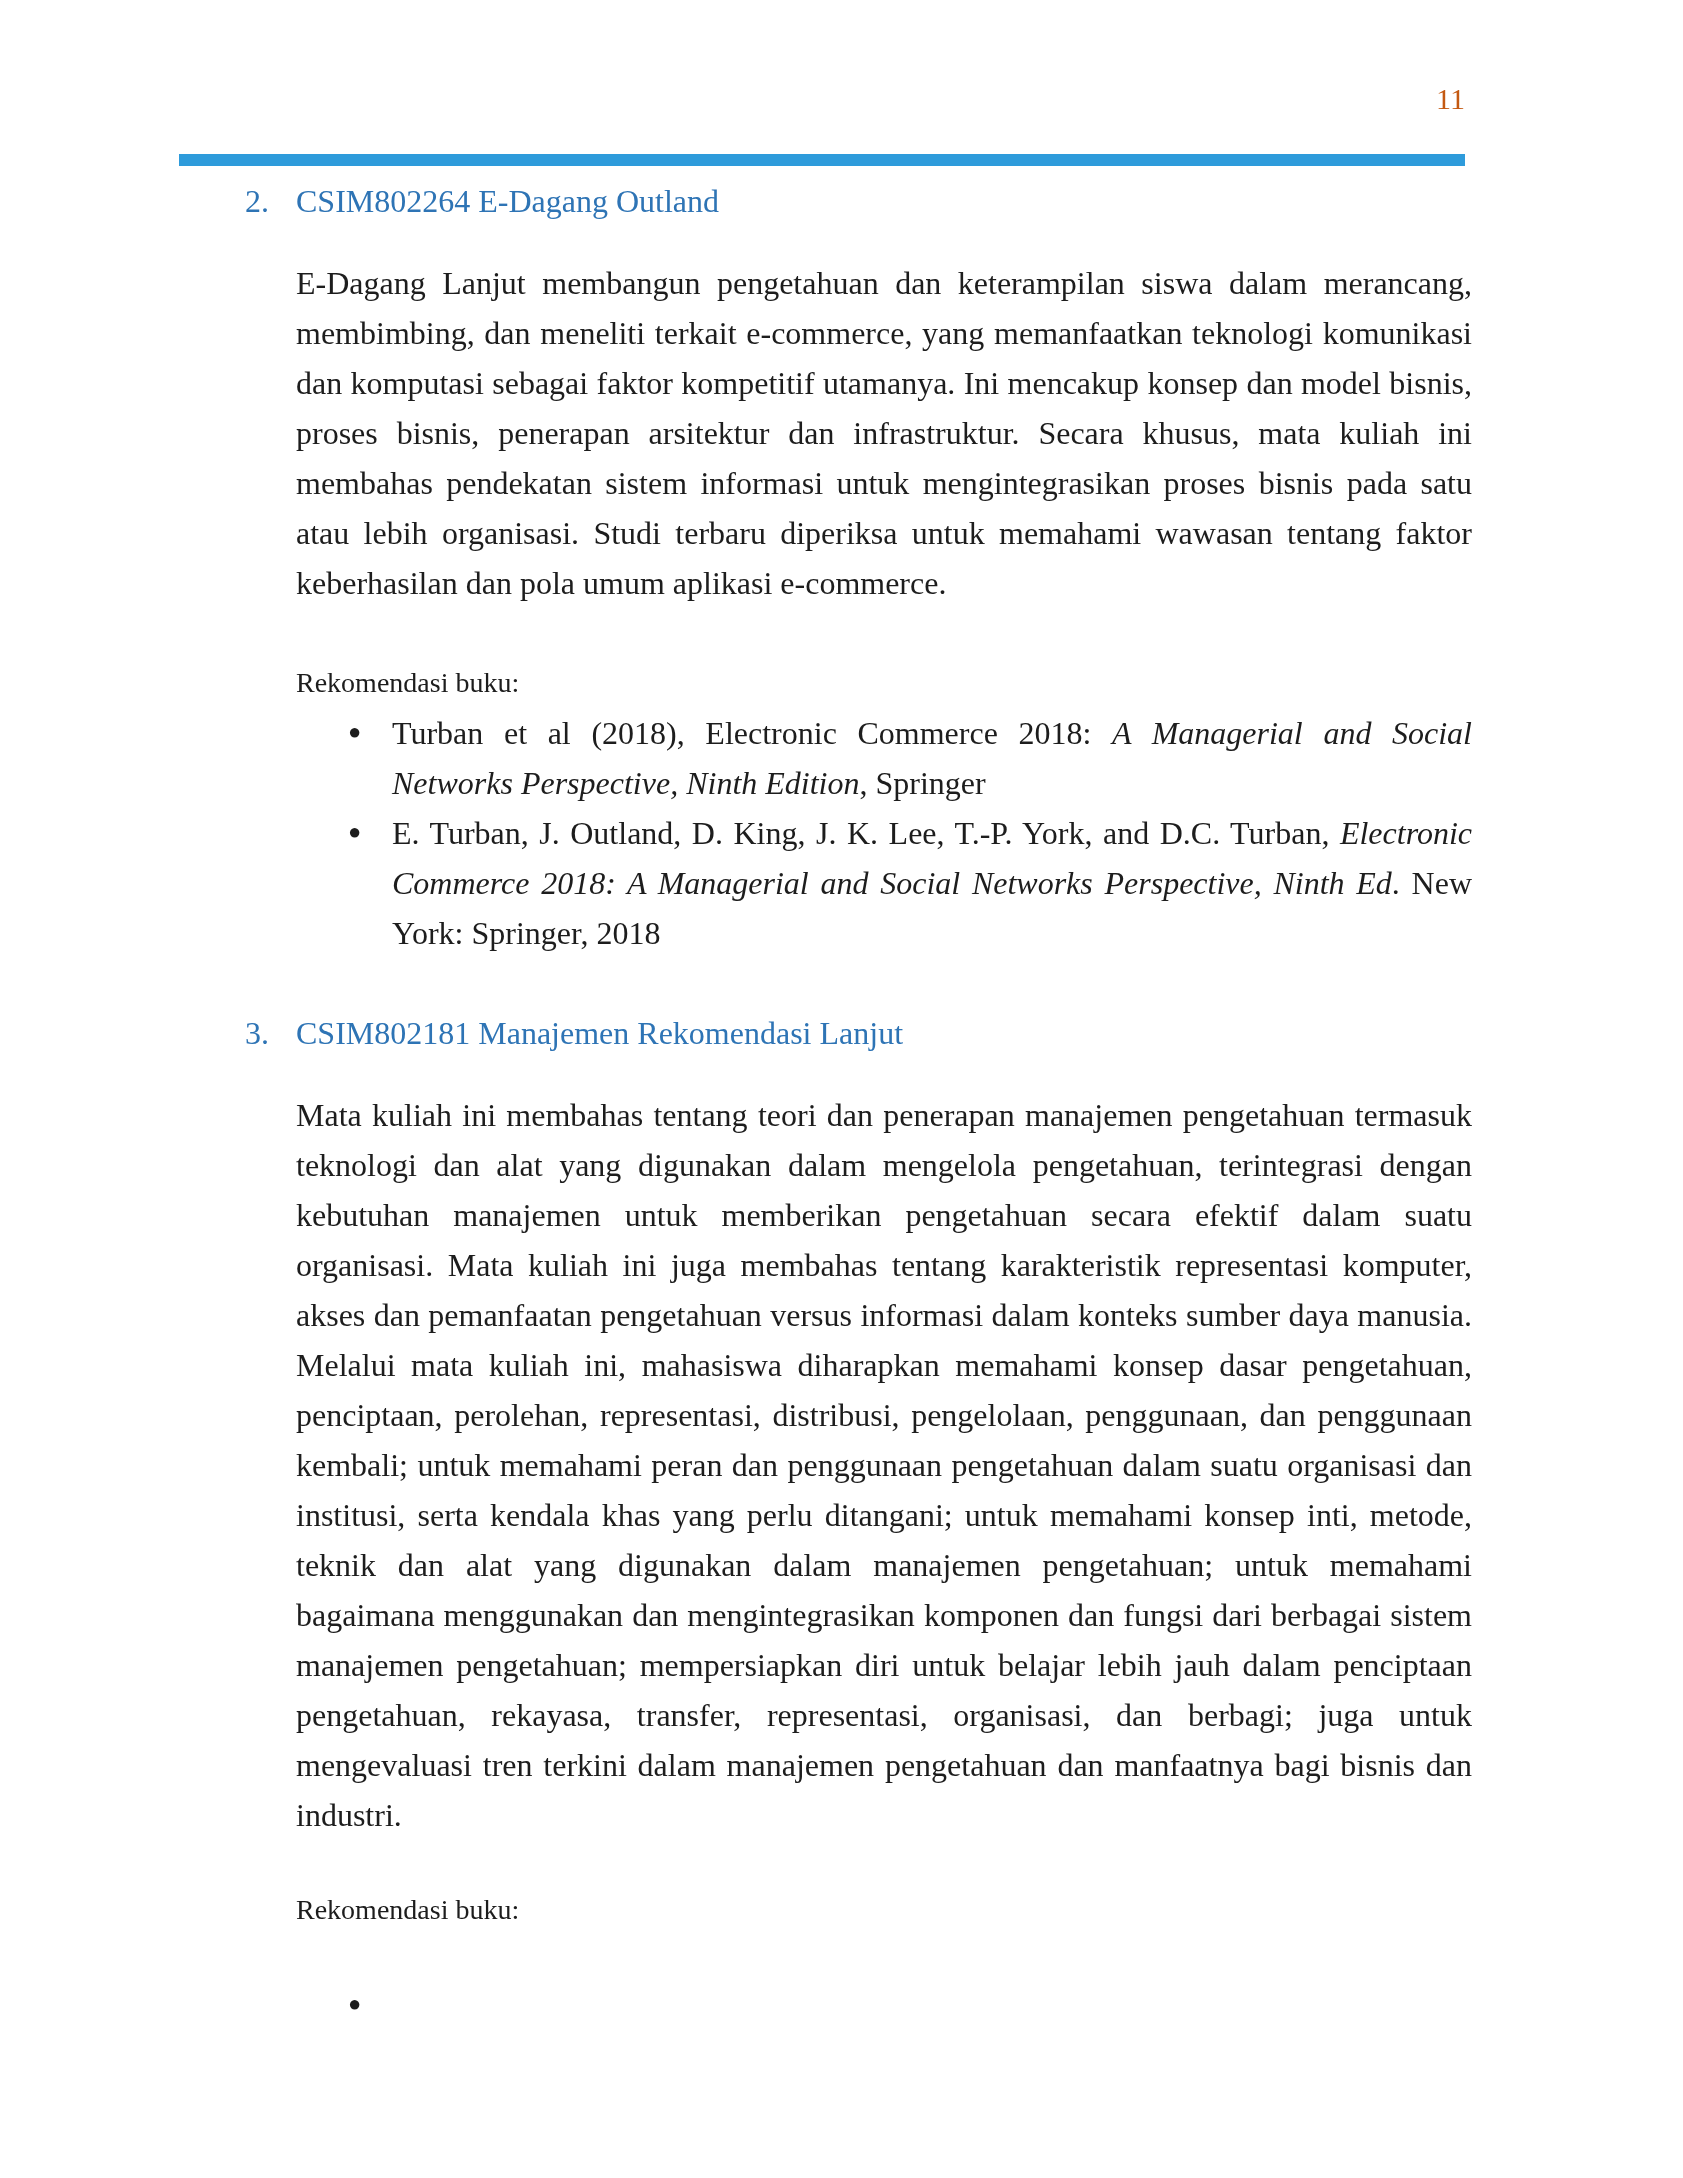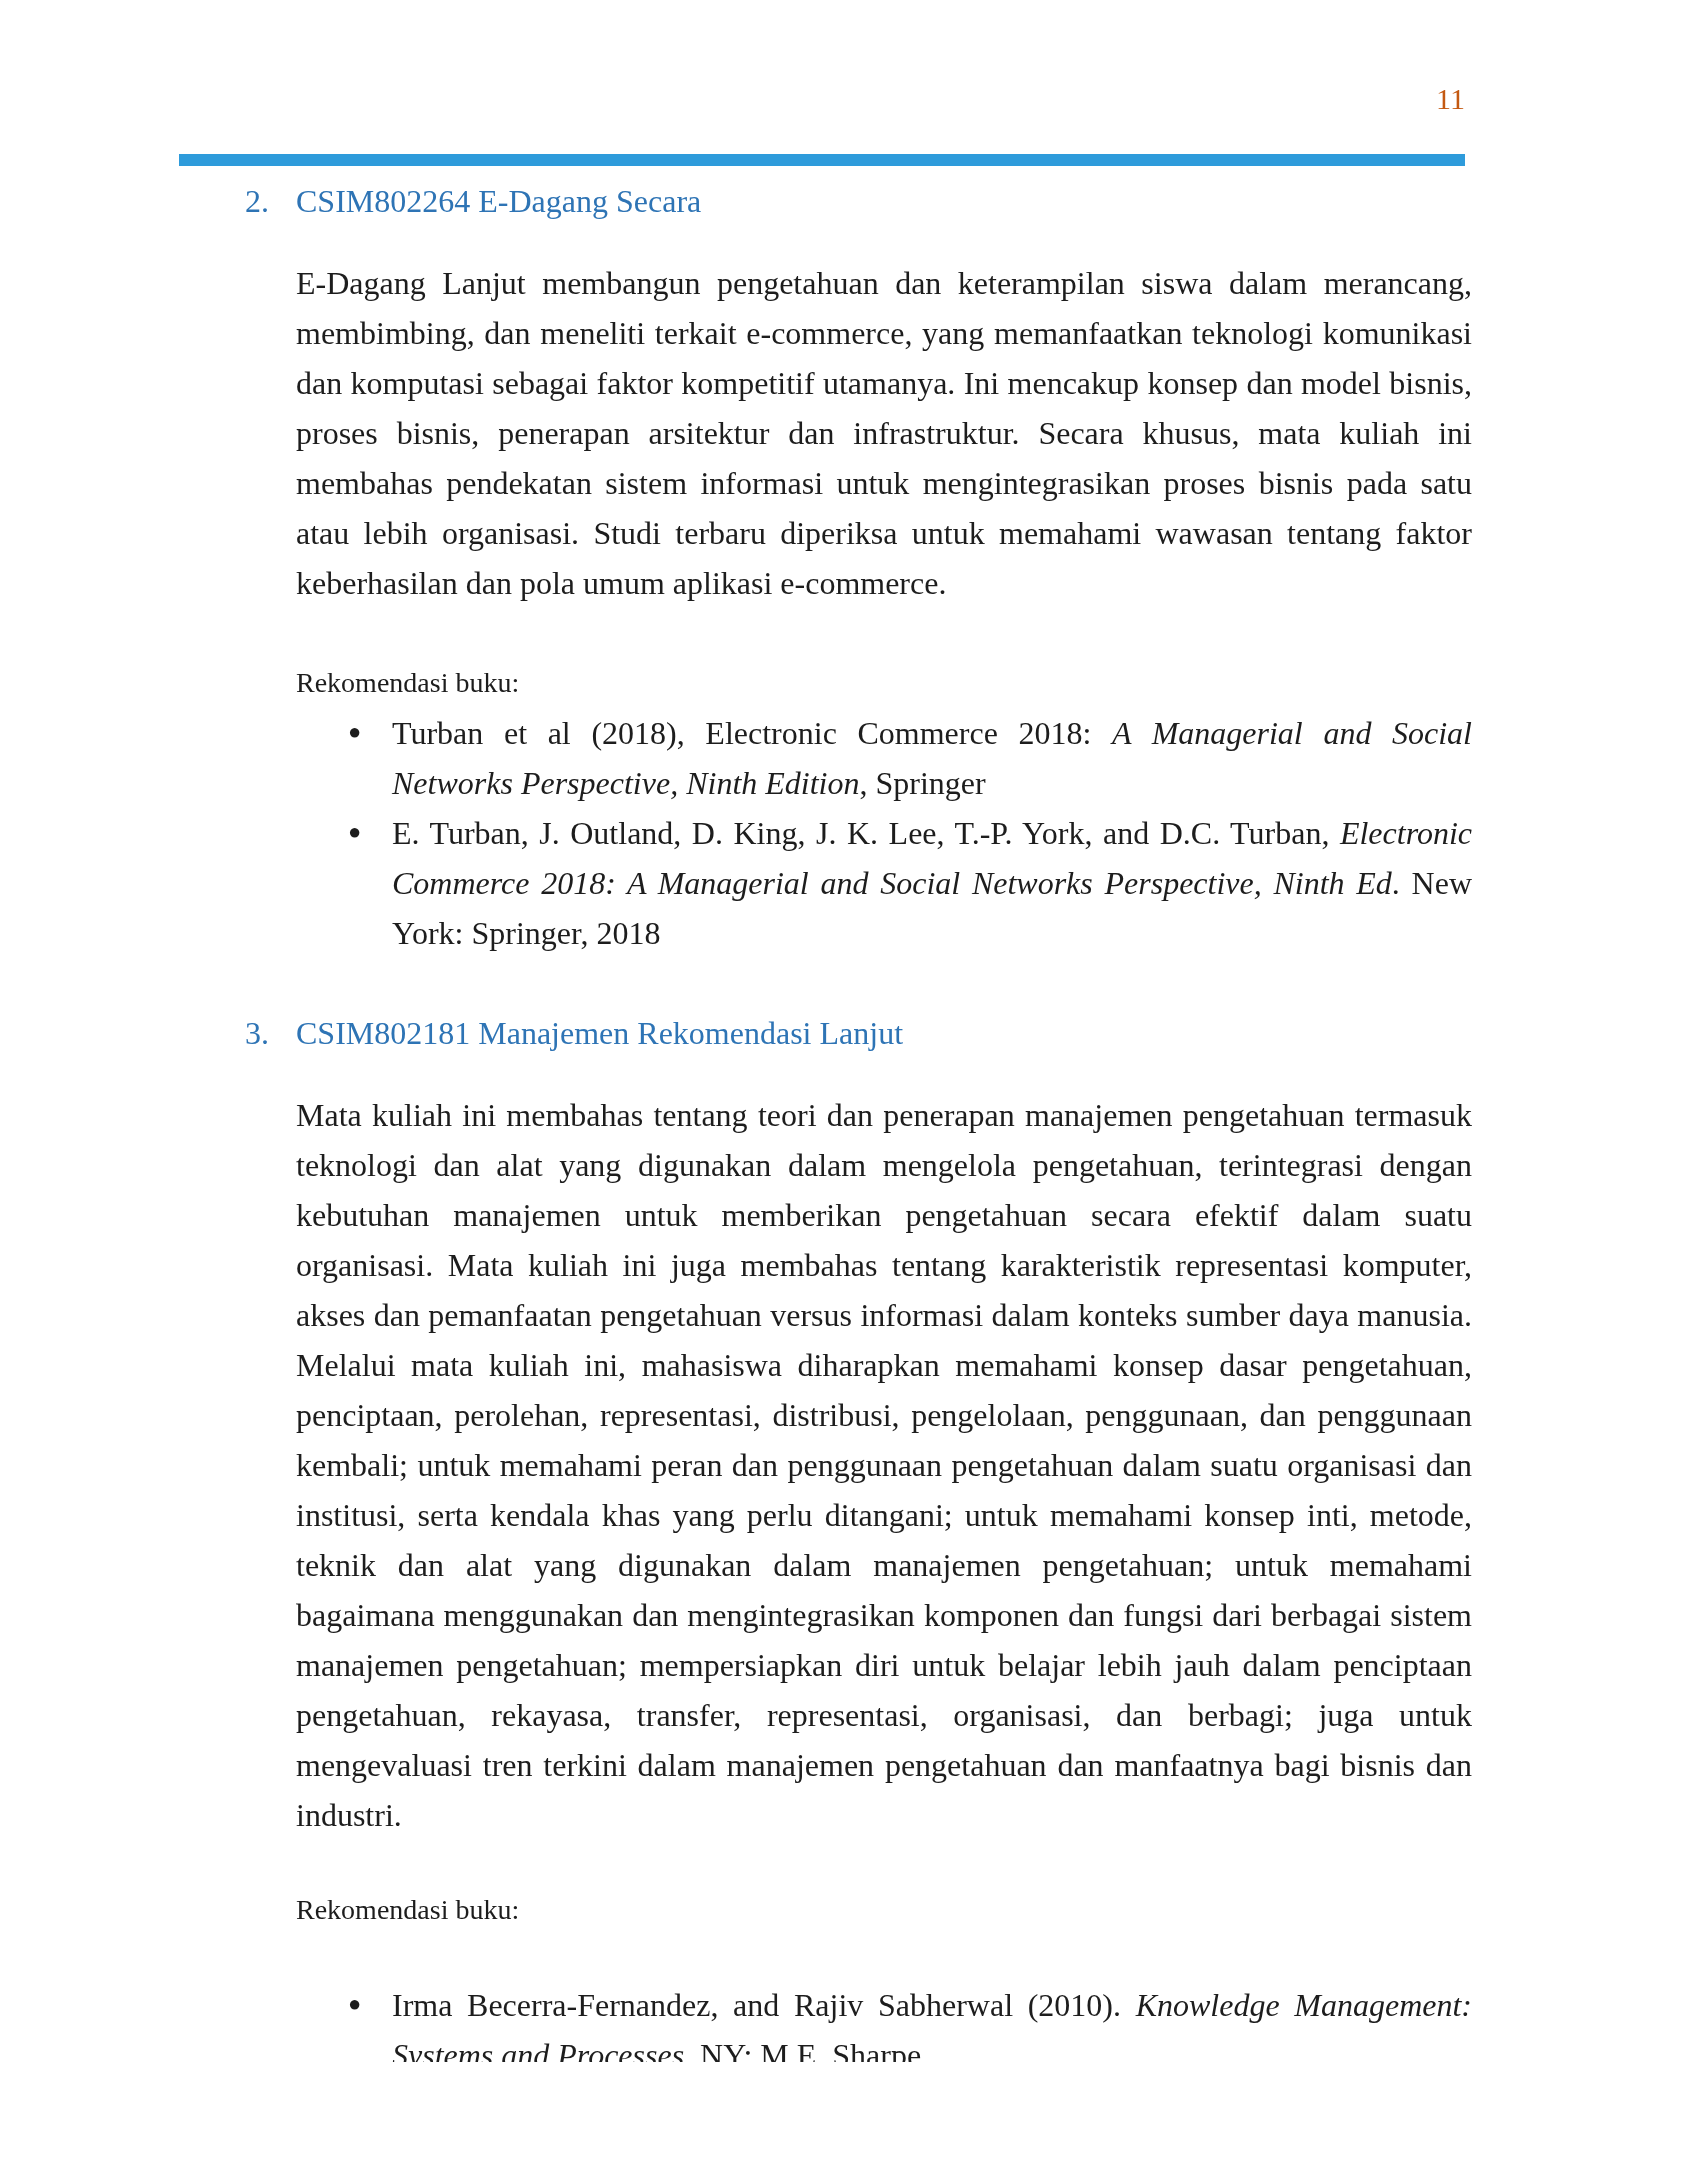--- a/index.html
+++ b/index.html
@@ -86,21 +86,21 @@
 
   <div class="page-number">11</div>
 
   <div class="accent-bar"></div>
 
   <div class="content">
 
     <section>
       <div class="section-heading">
         <span class="heading-number">2.</span>
-        <span class="heading-title">CSIM802264 E-Dagang Secara</span>
+        <span class="heading-title">CSIM802264 E-Dagang Outland</span>
       </div>
       <div class="section-body">
         <p class="paragraph">E-Dagang Lanjut membangun pengetahuan dan keterampilan siswa dalam merancang, membimbing, dan meneliti terkait e-commerce, yang memanfaatkan teknologi komunikasi dan komputasi sebagai faktor kompetitif utamanya. Ini mencakup konsep dan model bisnis, proses bisnis, penerapan arsitektur dan infrastruktur. Secara khusus, mata kuliah ini membahas pendekatan sistem informasi untuk mengintegrasikan proses bisnis pada satu atau lebih organisasi. Studi terbaru diperiksa untuk memahami wawasan tentang faktor keberhasilan dan pola umum aplikasi e-commerce.</p>
         <p class="rek-label">Rekomendasi buku:</p>
         <ul class="books">
           <li class="book">
             <span class="bullet">●</span>
             <span><span>Turban et al (2018), Electronic Commerce 2018: </span><span style="font-style: italic;">A Managerial and Social Networks Perspective, Ninth Edition</span><span>, Springer</span></span>
           </li>
           <li class="book">
@@ -115,21 +115,20 @@
       <div class="section-heading">
         <span class="heading-number">3.</span>
         <span class="heading-title">CSIM802181 Manajemen Rekomendasi Lanjut</span>
       </div>
       <div class="section-body">
         <p class="paragraph">Mata kuliah ini membahas tentang teori dan penerapan manajemen pengetahuan termasuk teknologi dan alat yang digunakan dalam mengelola pengetahuan, terintegrasi dengan kebutuhan manajemen untuk memberikan pengetahuan secara efektif dalam suatu organisasi. Mata kuliah ini juga membahas tentang karakteristik representasi komputer, akses dan pemanfaatan pengetahuan versus informasi dalam konteks sumber daya manusia. Melalui mata kuliah ini, mahasiswa diharapkan memahami konsep dasar pengetahuan, penciptaan, perolehan, representasi, distribusi, pengelolaan, penggunaan, dan penggunaan kembali; untuk memahami peran dan penggunaan pengetahuan dalam suatu organisasi dan institusi, serta kendala khas yang perlu ditangani; untuk memahami konsep inti, metode, teknik dan alat yang digunakan dalam manajemen pengetahuan; untuk memahami bagaimana menggunakan dan mengintegrasikan komponen dan fungsi dari berbagai sistem manajemen pengetahuan; mempersiapkan diri untuk belajar lebih jauh dalam penciptaan pengetahuan, rekayasa, transfer, representasi, organisasi, dan berbagi; juga untuk mengevaluasi tren terkini dalam manajemen pengetahuan dan manfaatnya bagi bisnis dan industri.</p>
         <p class="rek-label">Rekomendasi buku:</p>
         <ul class="books">
           <li class="book">
             <span class="bullet">●</span>
-            <span><span>Irma Becerra-Fernandez, and Rajiv Sabherwal (2010). </span><span style="font-style: italic;">Knowledge Management: Systems and Processes</span><span>. NY: M.E. Sharpe.</span></span>
           </li>
         </ul>
       </div>
     </section>
 
   </div>
 </div>
 
 
 </body></html>

